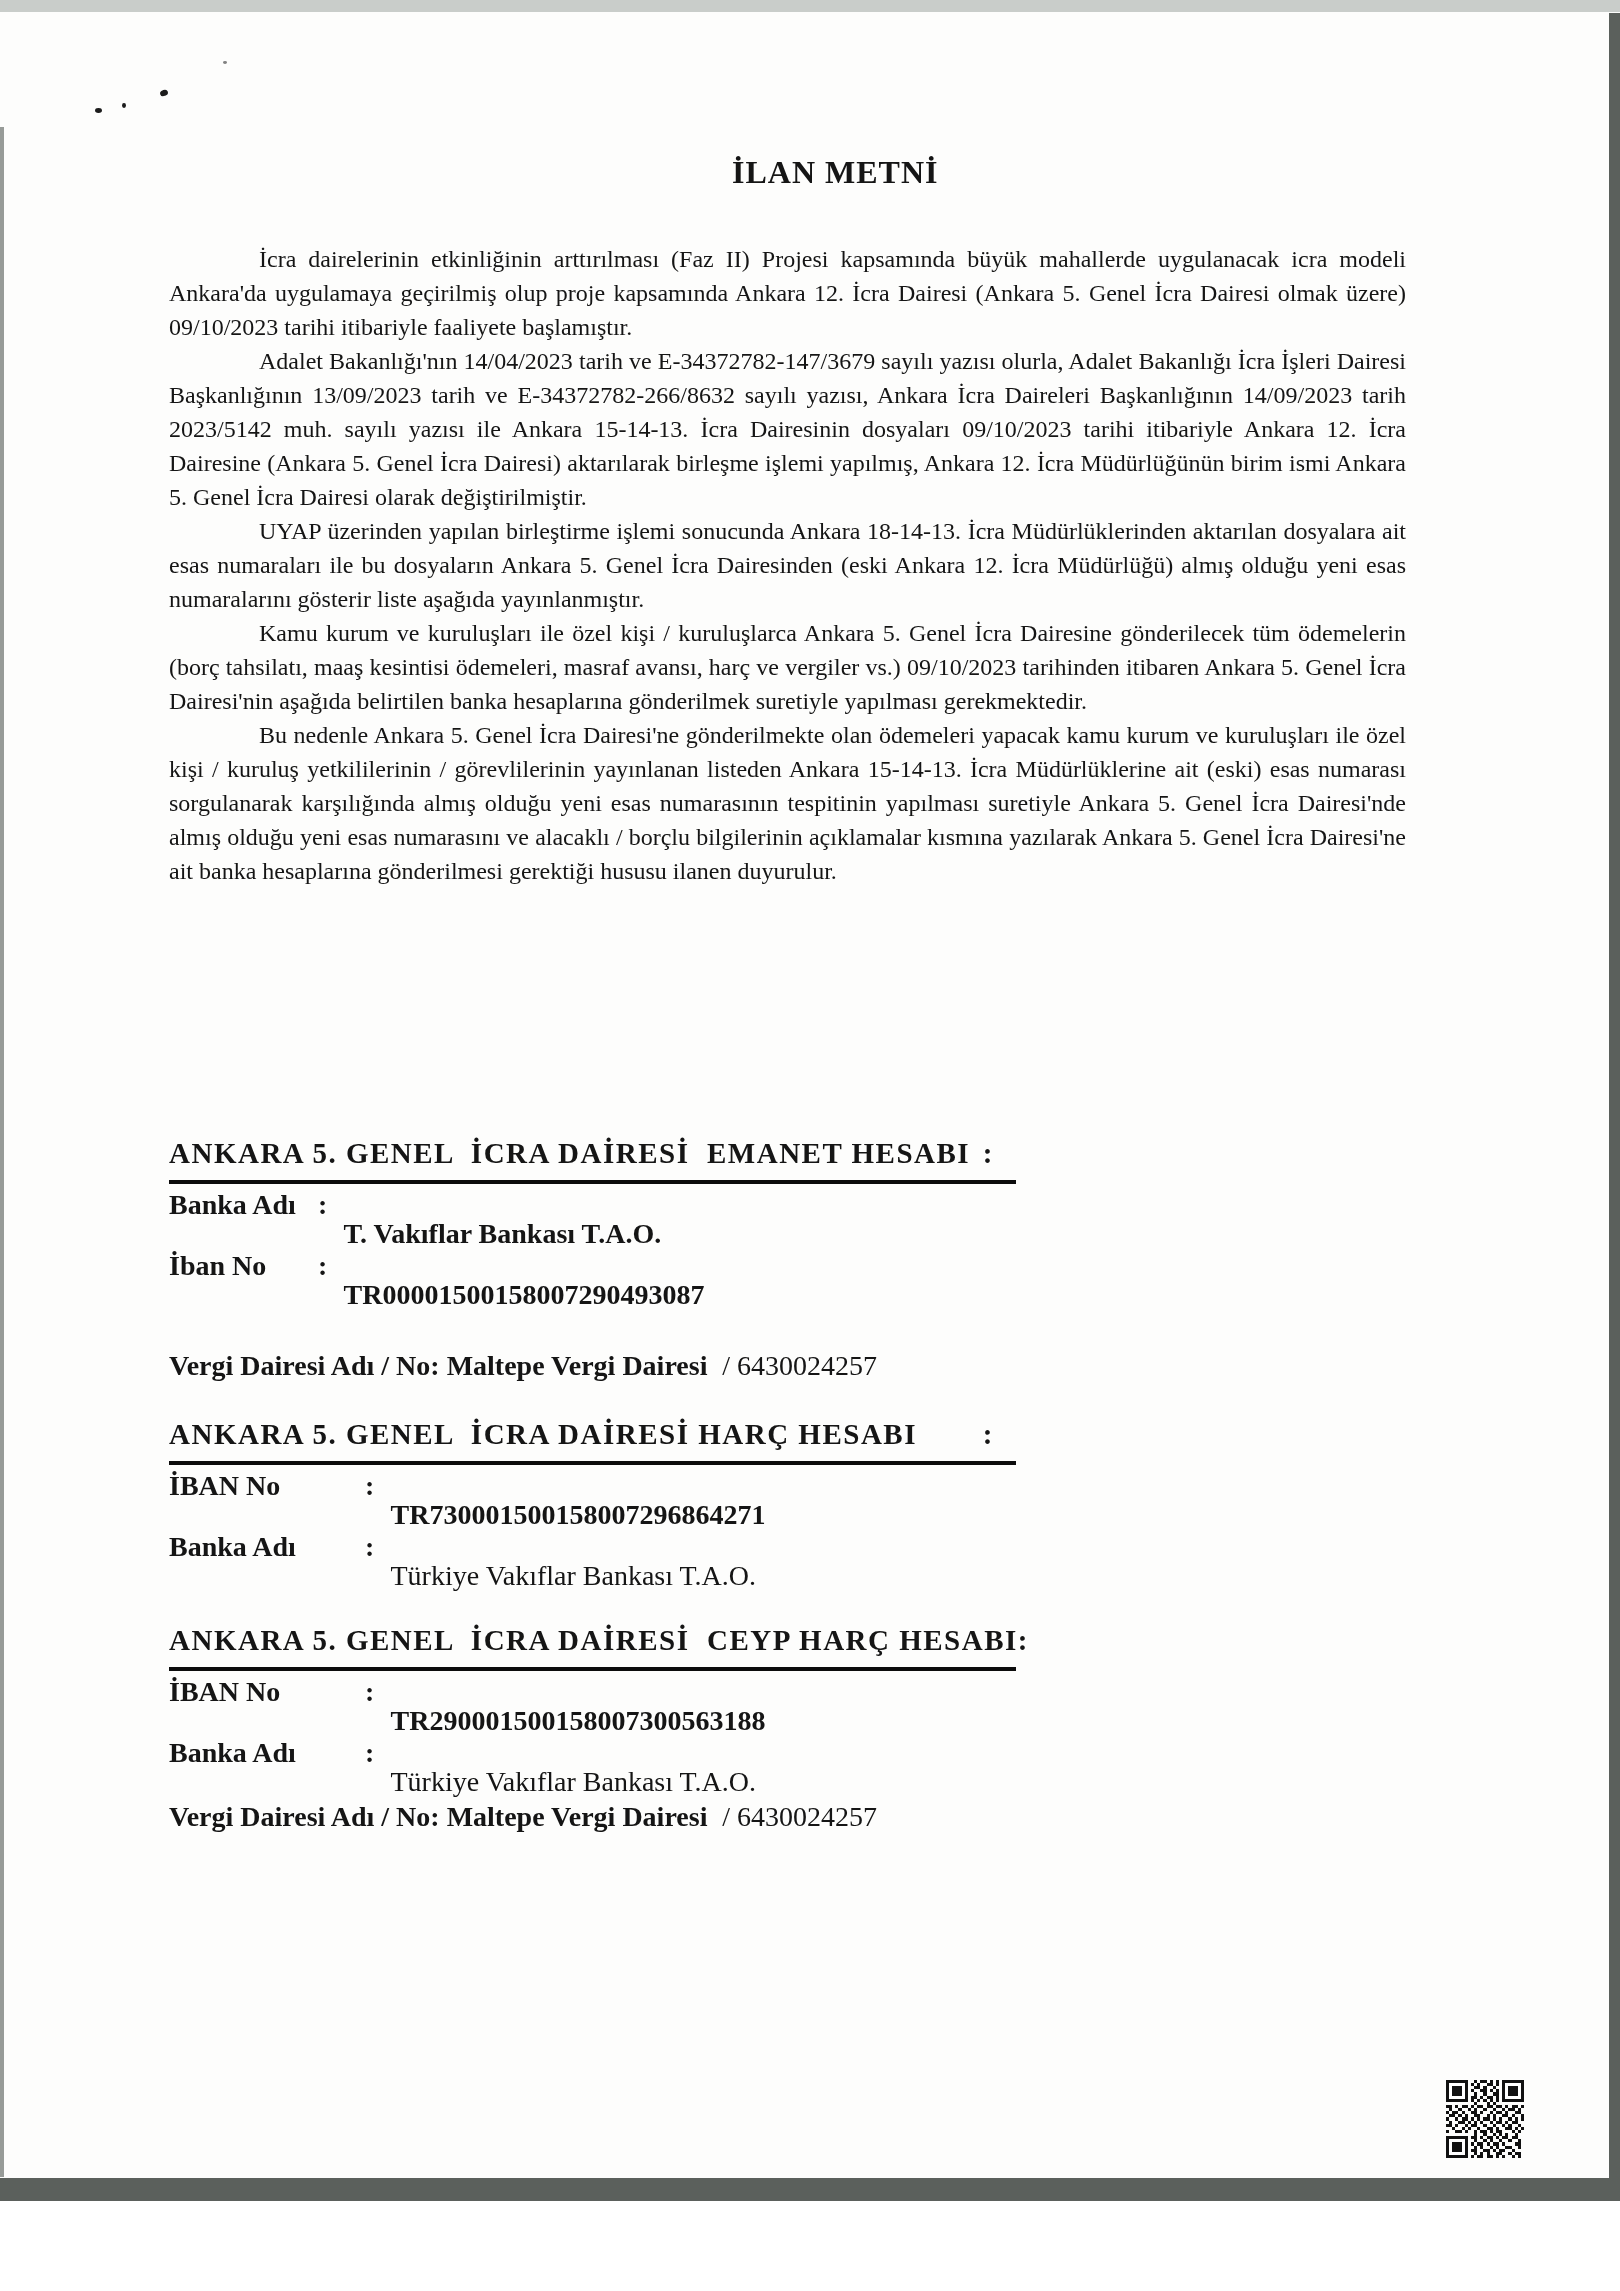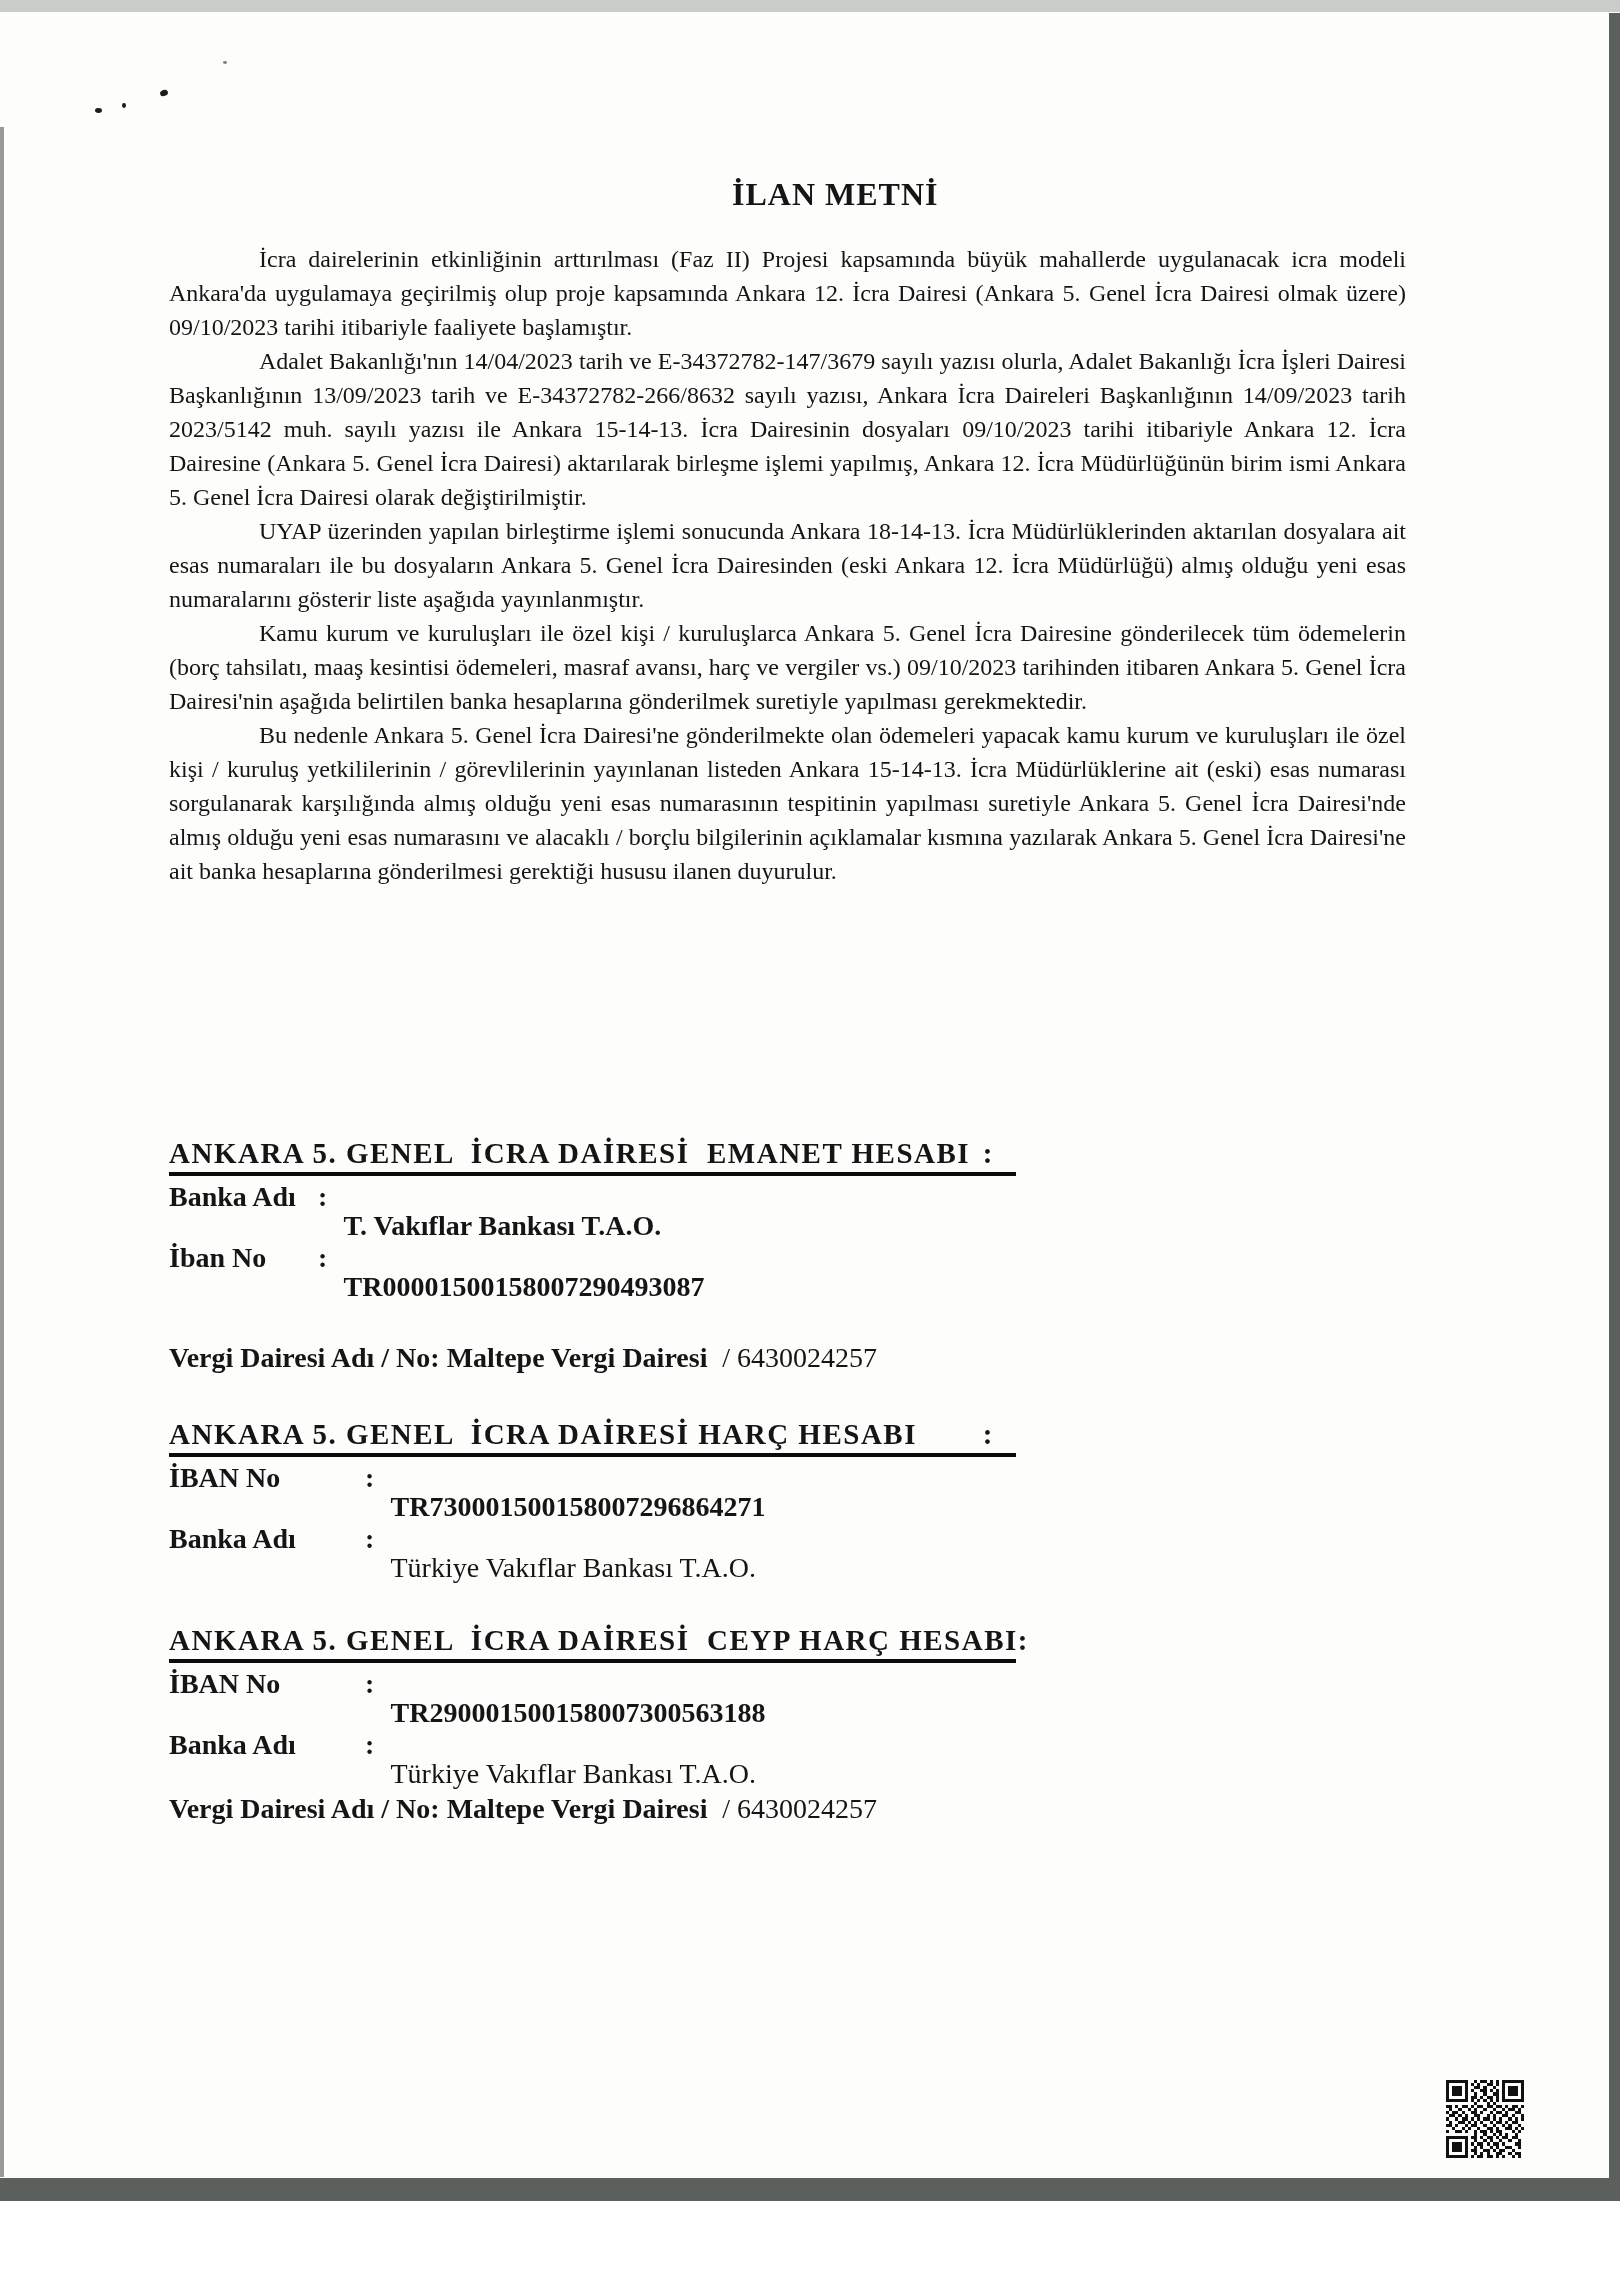--- a/index.html
+++ b/index.html
@@ -16,38 +16,38 @@
   .edge-left{position:absolute;left:0;top:127px;width:3.9px;height:2050px;background:#979b98;}
   .below-scan{position:absolute;left:0;top:2201px;width:1620px;height:90px;background:#ffffff;}
   .speck{position:absolute;background:#1c1c1c;border-radius:50%;}
   .speck.s1{left:95px;top:108px;width:6.9px;height:4.9px;}
   .speck.s2{left:122px;top:103px;width:3.9px;height:4.9px;}
   .speck.s3{left:160px;top:90px;width:7.8px;height:5.9px;transform:rotate(-20deg);}
   .speck.s4{left:223px;top:61px;width:3.9px;height:2.9px;opacity:.55;}
 
   
   .doc-title{
-    position:absolute;left:732px;top:176px;
+    position:absolute;left:732px;top:154px;
     font-size:32px;font-weight:bold;letter-spacing:1px;white-space:pre;
   }
   
   .doc-body{
     position:absolute;left:169px;top:242px;width:1237px;
     font-size:24px;line-height:34px;text-align:justify;
   }
   .doc-body p{margin:0;text-indent:90px;}
 
   
   .acct{position:absolute;left:169px;width:1274px;font-size:28px;line-height:32px;}
   .acct-1{top:1137px;}
   .acct-2{top:1418px;}
   .acct-3{top:1624px;}
   .acct-heading{
     display:flex;justify-content:space-between;align-items:flex-end;
-    width:825px;padding-bottom:2px;padding-right:21.6px;
+    width:825px;padding-bottom:10px;padding-right:21.6px;
     border-bottom:4.9px solid #0c0c0c;
     font-weight:bold;font-size:29px;letter-spacing:1.5px;line-height:33px;
     white-space:pre;
   }
   .acct-heading .colon{font-weight:bold;}
   .acct-note{margin-top:6.9px;font-size:27.4px;}
   .acct-rows{margin-top:4.9px;}
   .acct-row{display:flex;}
   .acct-row .lbl{font-weight:bold;}
   .acct-1 .acct-row .lbl{width:149px;}

